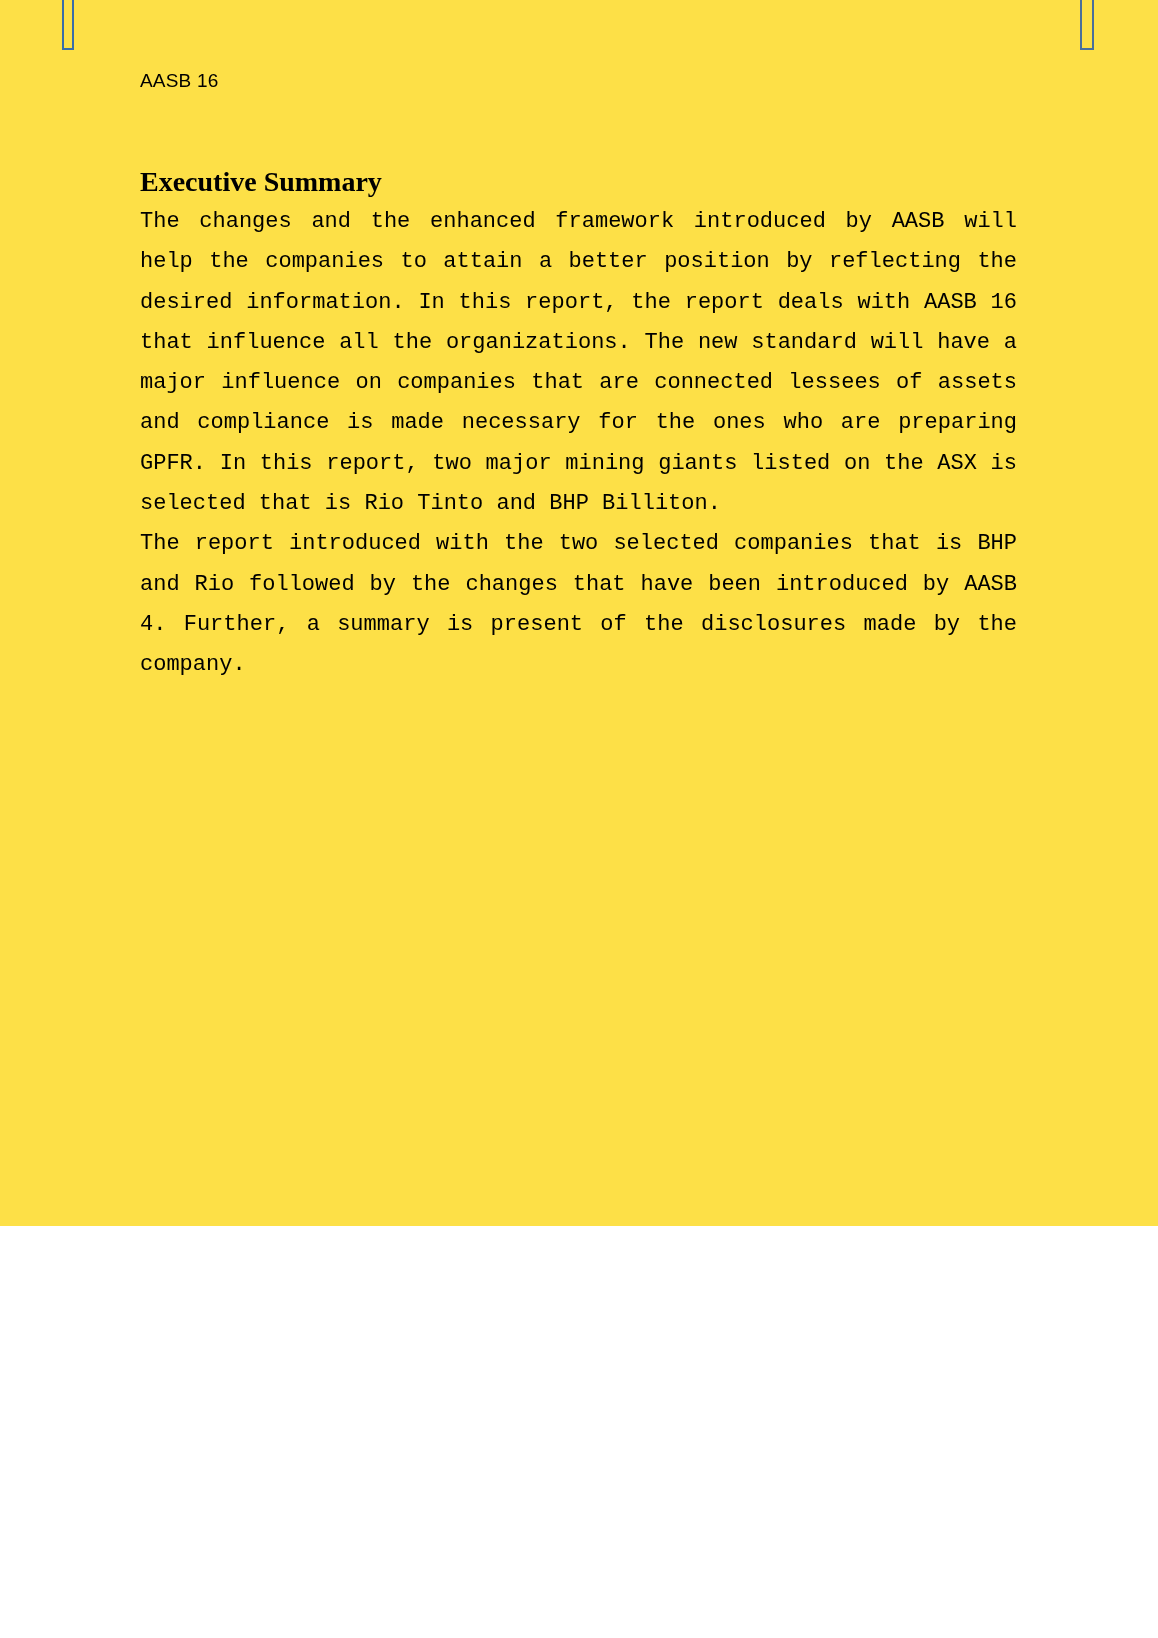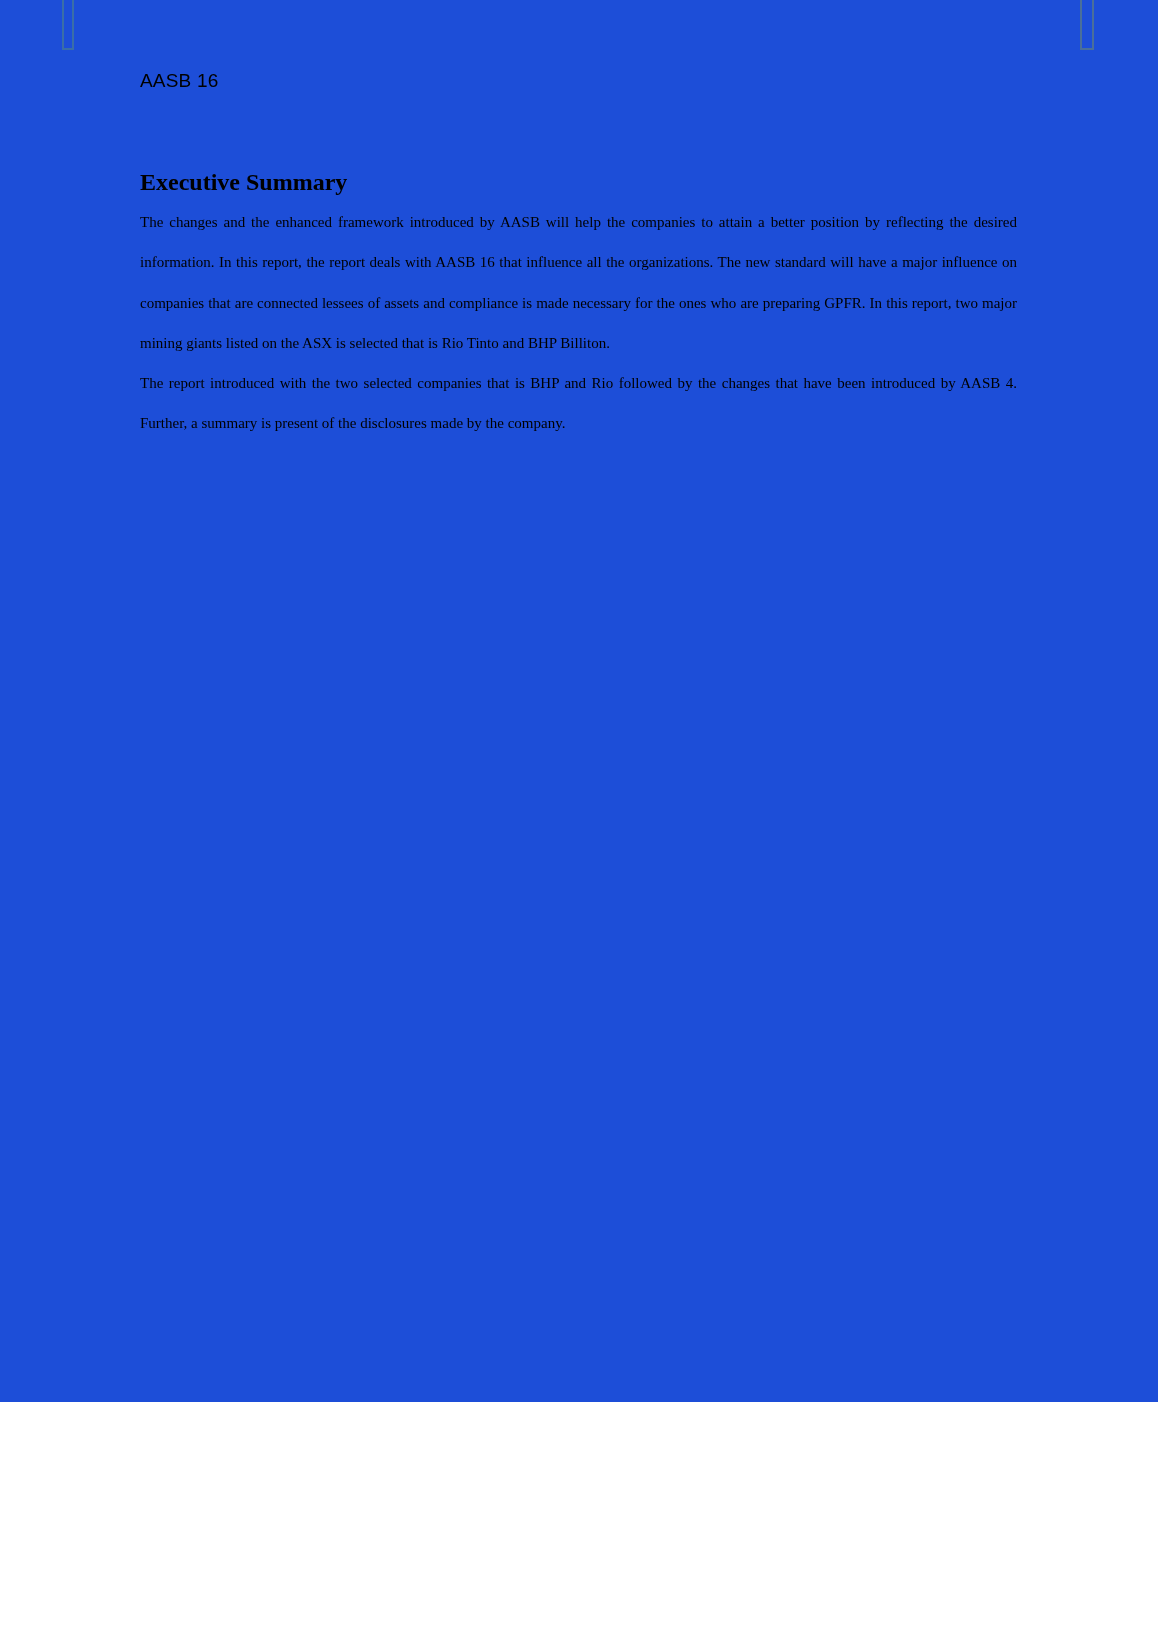--- a/index.html
+++ b/index.html
@@ -10,22 +10,22 @@
     body {
       width: 1158px;
       height: 1638px;
       position: relative;
       overflow: hidden;
     }
     .page {
       position: absolute;
       left: 0; top: 0;
       width: 1158px;
-      height: 1402px;
-      background: #1d4ed8;
+      height: 1226px;
+      background: #fde047;
     }
     .corner-mark {
       position: absolute;
       top: -2px;
       width: 12px;
       height: 52px;
       border: 2px solid #3a6ea8;
       border-top: none;
       box-sizing: border-box;
     }
@@ -43,29 +43,30 @@
     .content {
       position: absolute;
       left: 140px;
       top: 164px;
       width: 877px;
       font-family: "Liberation Serif", "DejaVu Serif", serif;
       color: #000;
     }
     .heading {
       font-weight: bold;
-      font-size: 24px;
+      font-size: 28px;
       line-height: 36px;
       margin: 0 0 2px 0;
     }
     .para {
-      font-size: 15px;
+      font-size: 22px;
       line-height: 40.3px;
       text-align: justify;
       margin: 0;
+      font-family: Liberation Mono, monospace;
     }
   </style>
 </head>
 <body>
 
 <div class="page">
   <div class="corner-mark left"></div>
   <div class="corner-mark right"></div>
 
   <div class="header-text">AASB 16</div>

